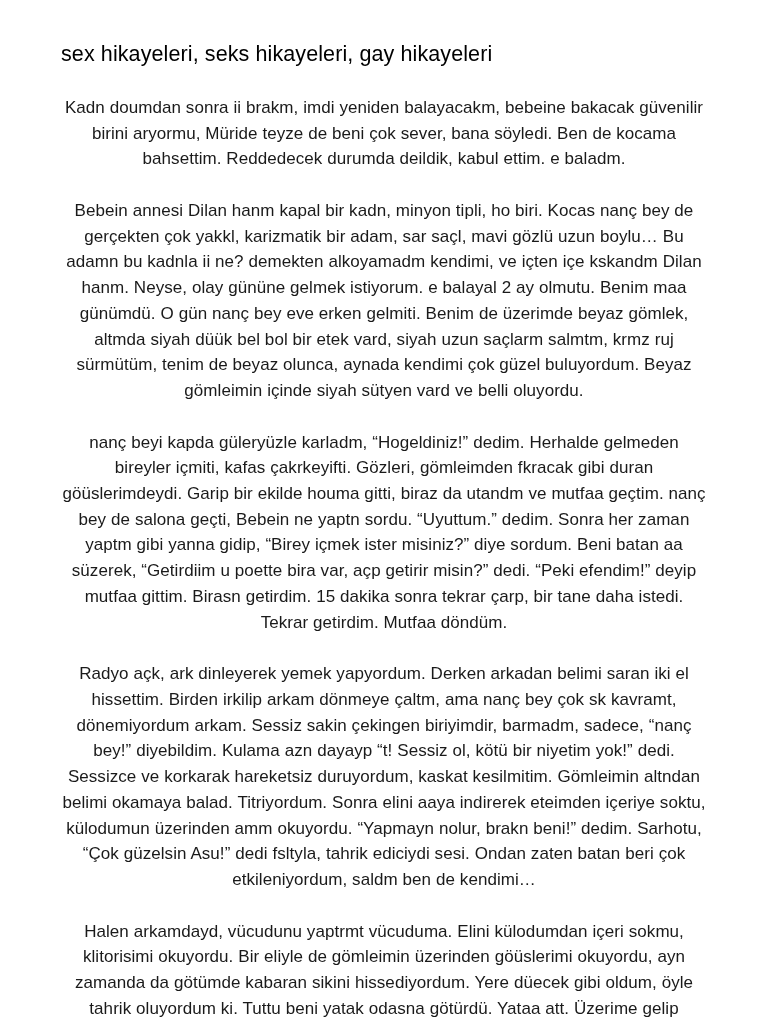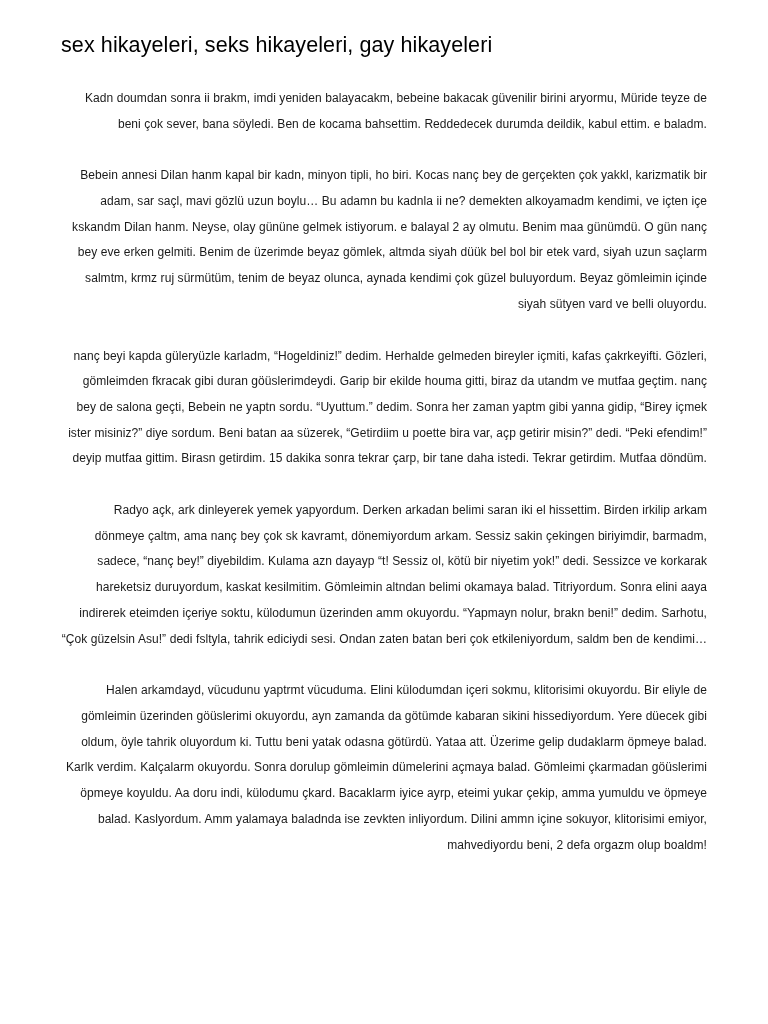--- a/index.html
+++ b/index.html
@@ -21,34 +21,34 @@
     width: 768px;
     min-height: 1024px;
     background: #ffffff;
     box-sizing: border-box;
     padding: 28px 61px 0 61px;
   }
   .doc-title {
     font-size: 21.5px;
     font-weight: 400;
     line-height: 1.3;
-    margin: 0 0 0 0;
+    margin: 9px 0 0 0;
     padding-top: 4px;
     letter-spacing: 0.1px;
     color: #000000;
   }
   .body-block {
     margin-top: 26px;
   }
   .para {
-    font-size: 12px;
+    font-size: 17px;
     line-height: 25.7px;
     margin: 0 0 26px 0;
     color: #1a1a1a;
-    text-align: right;
+    text-align: center;
     letter-spacing: 0.05px;
     word-spacing: 0.1px;
   }
   .para:last-child {
     margin-bottom: 0;
   }
 </style>
 </head>
 <body>
 

